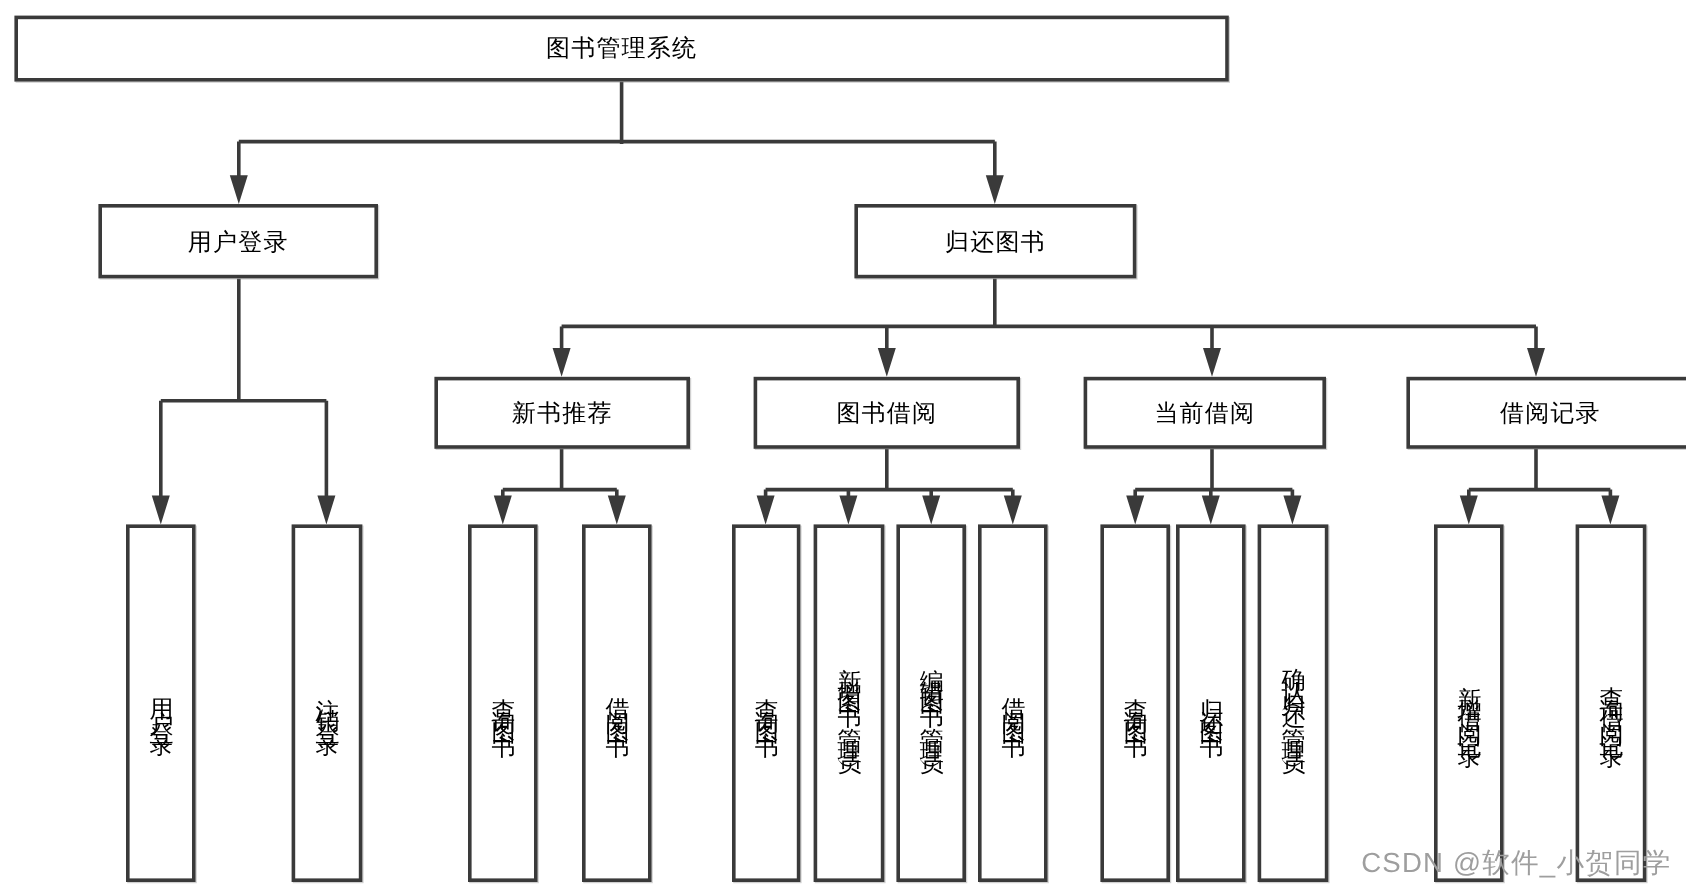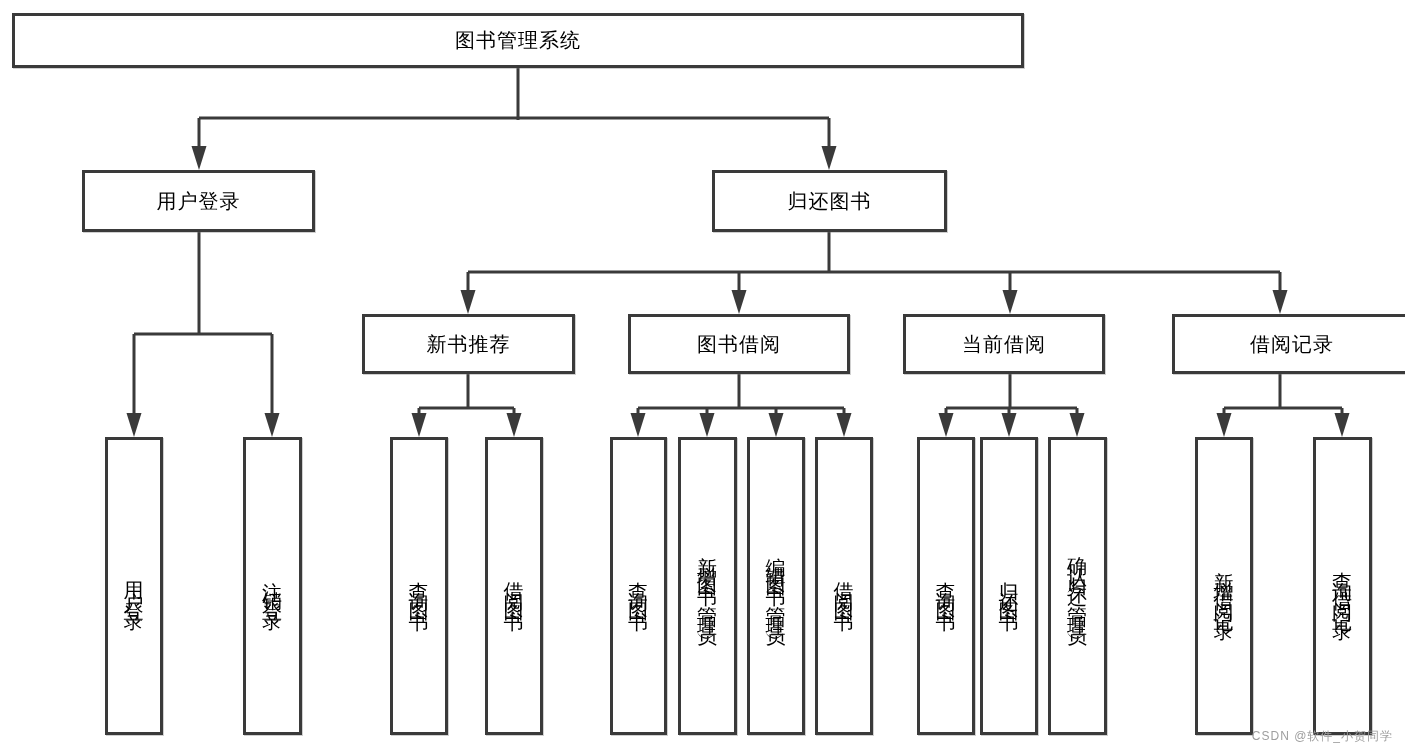--- a/index.html
+++ b/index.html
@@ -40,22 +40,22 @@
     writing-mode: vertical-rl;
     text-orientation: mixed;
     letter-spacing: 10px;
     white-space: normal;
     line-height: 1;
     font-size: 20px;
   }
   .watermark {
     position: absolute;
     right: 12px;
-    bottom: 2px;
-    font-size: 12px;
+    bottom: 12px;
+    font-size: 23px;
     color: #9e9e9e;
     letter-spacing: 1px;
   }
 </style>
 </head>
 <body>
 
 <div class="stage">
 
   <svg class="connectors" viewBox="0 0 1405 747" xmlns="http://www.w3.org/2000/svg" aria-hidden="true">

